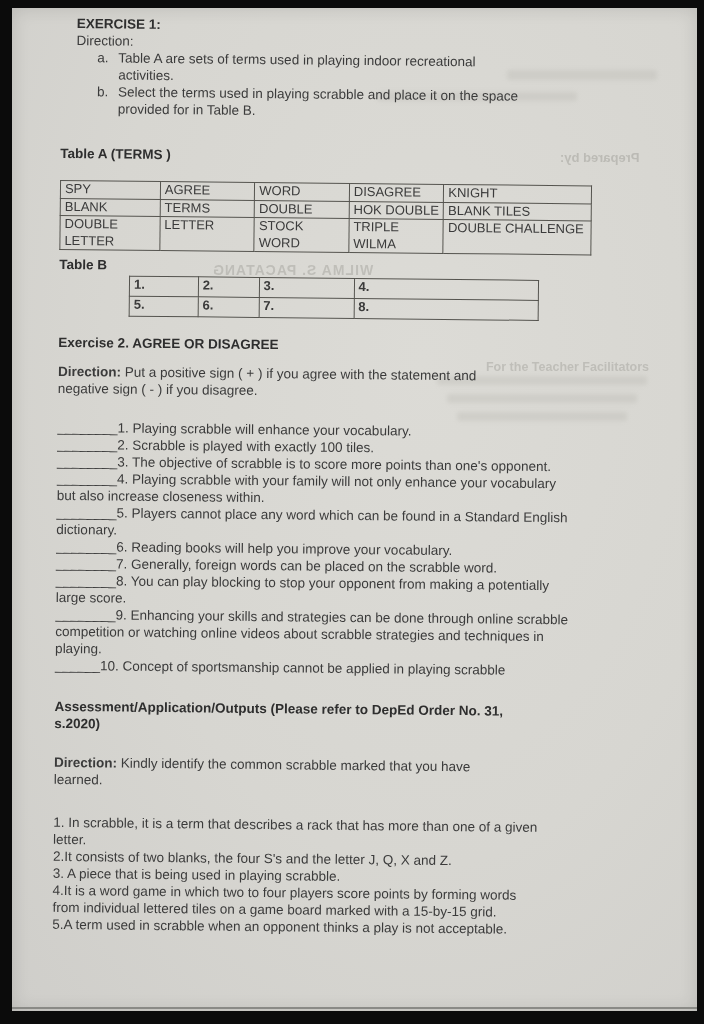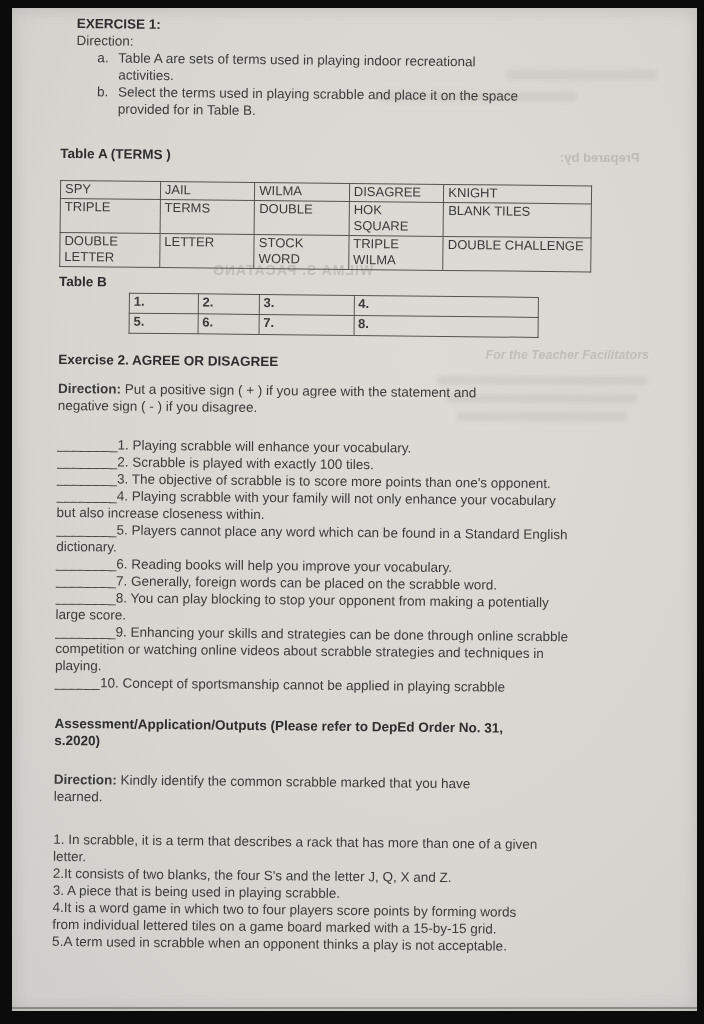--- a/index.html
+++ b/index.html
@@ -65,21 +65,21 @@
 
   
   .ghost-layer { position:absolute; inset:0; pointer-events:none; }
   .ghost {
     position:absolute; color:#a5a49e; font-weight:bold;
     filter:blur(0.6px); white-space:nowrap;
   }
   .ghost.mirrored { transform:scaleX(-1); }
   .g-prepared { top:142px; right:58px; font-size:13px; opacity:.55; }
   .g-name { top:254px; left:200px; font-size:14px; letter-spacing:1px; opacity:.5; }
-  .g-teacher { top:340px; right:48px; font-size:12.5px; opacity:.5;font-style:italic; }
+  .g-teacher { top:352px; right:48px; font-size:12.5px; opacity:.5; }
   .smudge {
     position:absolute; background:#b9b8b2; opacity:.35;
     filter:blur(2px); border-radius:3px;
   }
   .sm1 { top:62px;  right:40px;  width:150px; height:10px; }
   .sm2 { top:84px;  right:120px; width:200px; height:9px; }
   .sm3 { top:368px; right:50px;  width:210px; height:9px; }
   .sm4 { top:386px; right:60px;  width:190px; height:9px; }
   .sm5 { top:404px; right:70px;  width:170px; height:9px; }
 </style>
@@ -121,30 +121,30 @@
         <colgroup>
           <col style="width:18.8%">
             <col style="width:17.8%">
             <col style="width:17.8%">
             <col style="width:17.8%">
             <col style="width:27.8%">
         </colgroup>
         <tbody>
           <tr>
             <td>SPY</td>
-            <td>JAIL</td>
-            <td>WILMA</td>
+            <td>AGREE</td>
+            <td>WORD</td>
             <td>DISAGREE</td>
             <td>KNIGHT</td>
           </tr>
           <tr>
-            <td>TRIPLE</td>
+            <td>BLANK</td>
             <td>TERMS</td>
             <td>DOUBLE</td>
-            <td>HOK SQUARE</td>
+            <td>HOK DOUBLE</td>
             <td>BLANK TILES</td>
           </tr>
           <tr>
             <td>DOUBLE LETTER</td>
             <td>LETTER</td>
             <td>STOCK WORD</td>
             <td>TRIPLE WILMA</td>
             <td>DOUBLE CHALLENGE</td>
           </tr>
         </tbody>

